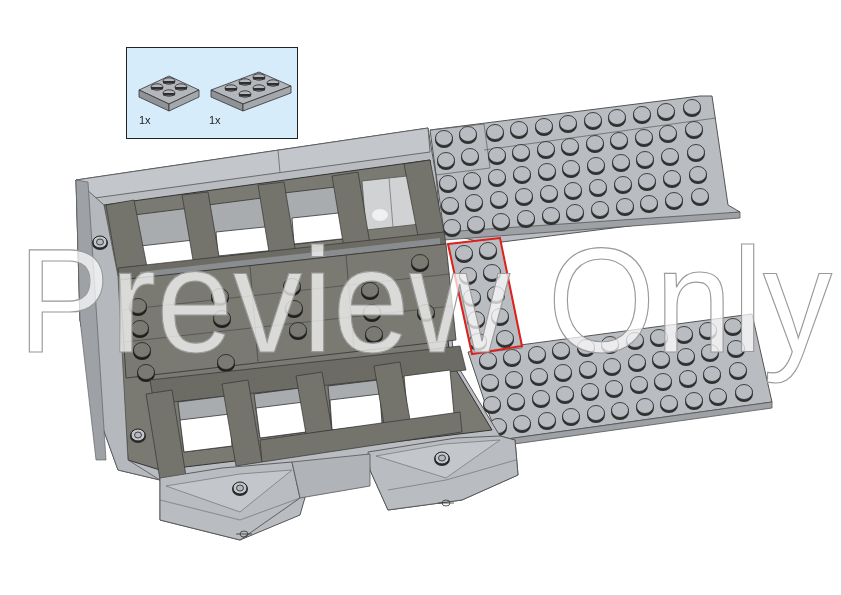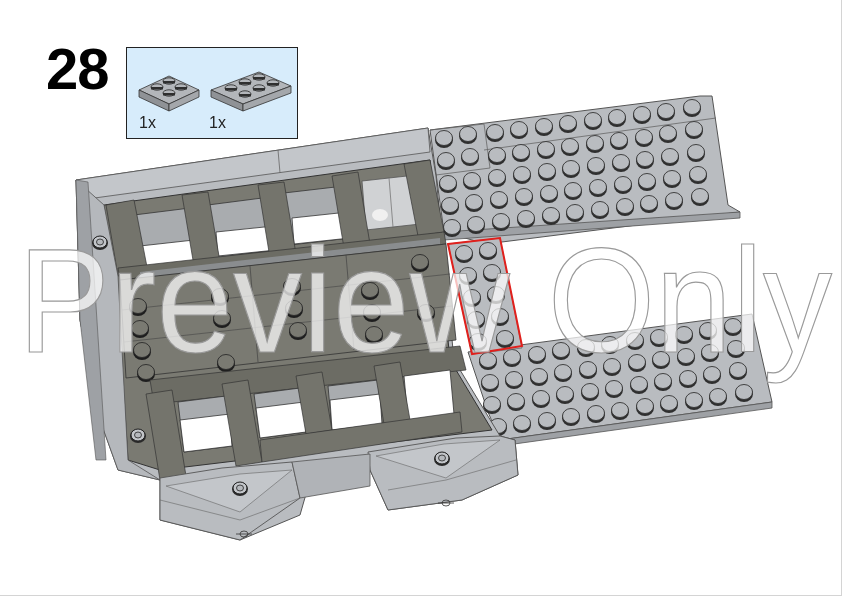--- a/index.html
+++ b/index.html
@@ -1,30 +1,29 @@
 <!DOCTYPE html>
 <html><head>
   <meta charset="utf-8">
   <style>
     html, body { margin: 0; padding: 0; background: #ffffff; }
     body { width: 842px; height: 596px; position: relative; overflow: hidden; font-family: "Liberation Sans", sans-serif; }
     .page { position: absolute; left: 0; top: 0; width: 841px; height: 595px; background: #fff; border-right: 1px solid #d4d4d4; border-bottom: 1px solid #d4d4d4; }
     .step-number { position: absolute; left: 46px; top: 40px; font-size: 58px; font-weight: bold; color: #000; letter-spacing: -1px; line-height: 1; font-family: "Liberation Sans", sans-serif; }
     .parts-box { position: absolute; left: 126px; top: 47px; width: 172px; height: 92px; background: #d7ecfb; border: 1.5px solid #222; box-sizing: border-box; }
     .part { position: absolute; }
-    .part-qty { position: absolute; font-size: 16px; color: #222; font-family: "Liberation Sans", sans-serif; }
+    .part-qty { position: absolute; font-size: 11px; color: #222; font-family: "Liberation Sans", sans-serif; }
     .model { position: absolute; left: 0; top: 0; }
     .watermark { position: absolute; left: 0; top: 210px; width: 842px; height: 180px; pointer-events: none; }
   </style>
 </head>
 <body>
 
 <div class="page">
 
-  <div class="step-number">28</div>
 
   <div class="parts-box">
     <svg class="part" style="left:8px; top:20px;" width="66" height="46" viewBox="0 0 66 46">
       <polygon points="4,22 34,8 64,22 34,36" fill="#b3b6ba" stroke="#333" stroke-width="0.8"></polygon>
       <polygon points="4,22 34,36 34,43 4,29" fill="#8f9296" stroke="#333" stroke-width="0.8"></polygon>
       <polygon points="34,36 64,22 64,29 34,43" fill="#a4a7ab" stroke="#333" stroke-width="0.8"></polygon>
       <g fill="#b3b6ba" stroke="#222" stroke-width="0.8">
         <ellipse cx="34" cy="13" rx="6" ry="3.2"></ellipse>
           <ellipse cx="22" cy="19" rx="6" ry="3.2"></ellipse>
         <ellipse cx="46" cy="19" rx="6" ry="3.2"></ellipse>

